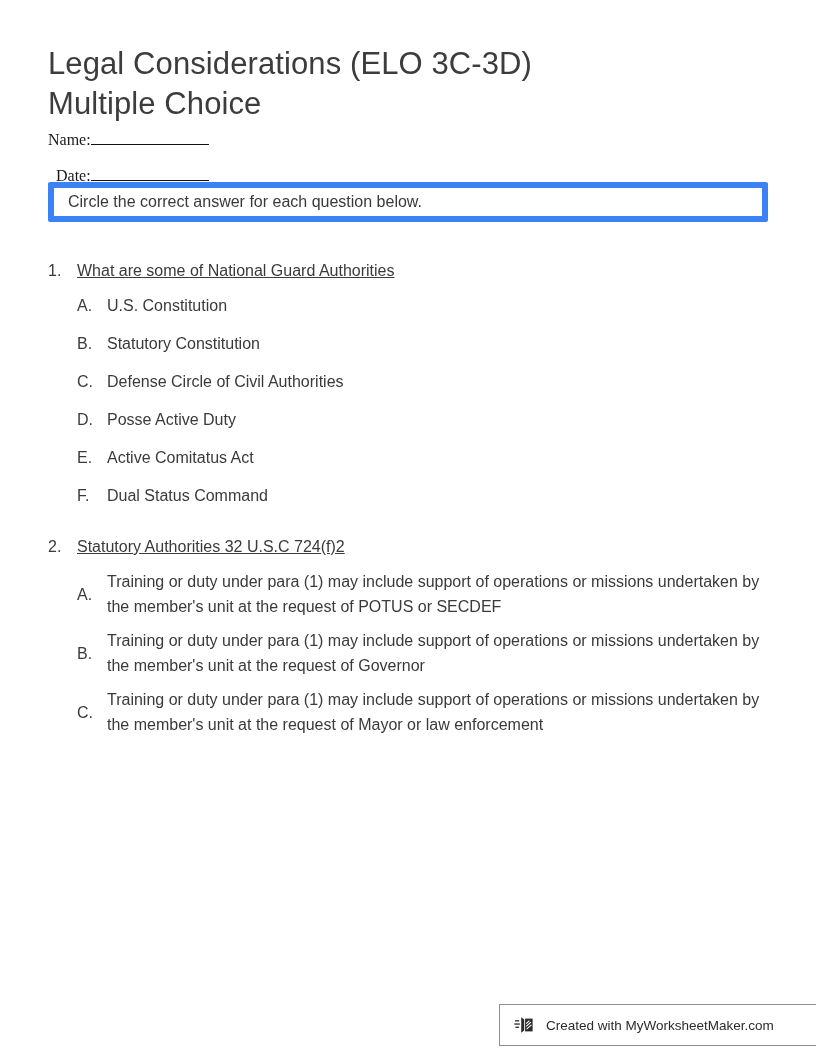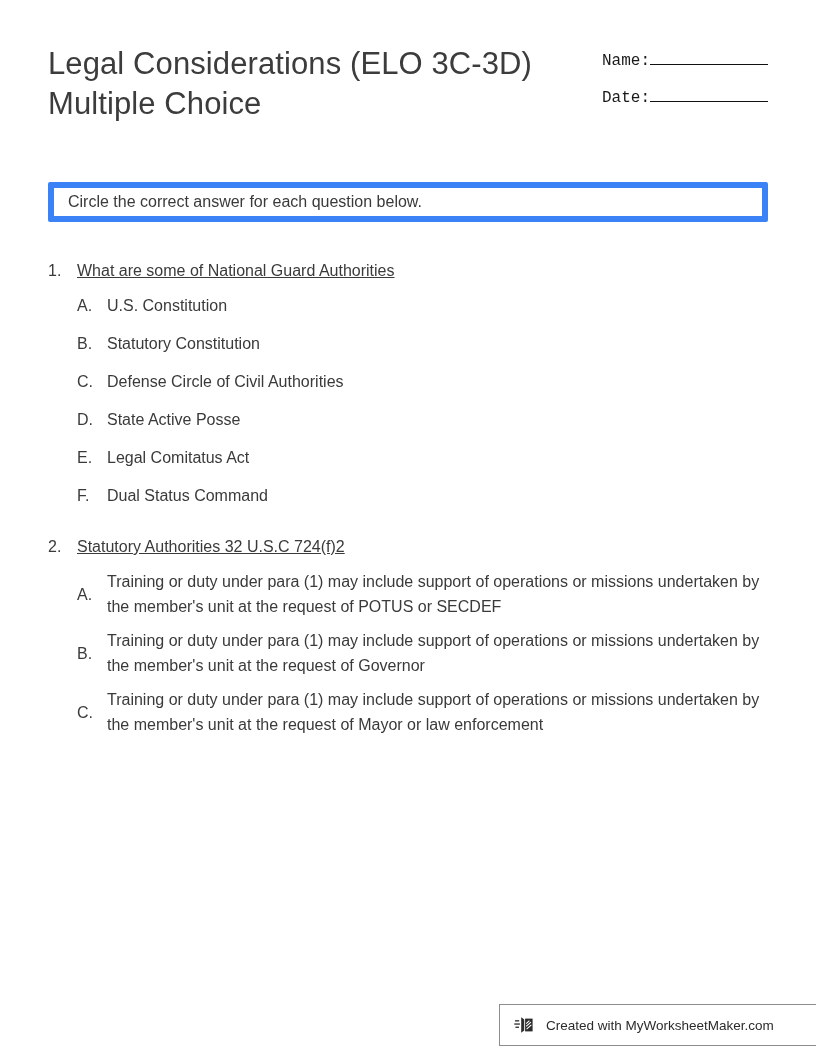--- a/index.html
+++ b/index.html
@@ -26,20 +26,21 @@
 
   
   .header {
     position: absolute;
     left: 48px;
     top: 44px;
     right: 48px;
     display: flex;
     align-items: flex-start;
     justify-content: space-between;
+    flex-direction: column;
   }
   .title {
     font-size: 31px;
     line-height: 40px;
     font-weight: 400;
     color: #3c3c3c;
     letter-spacing: 0.1px;
     max-width: 520px;
     white-space: pre-line;
   }
@@ -49,21 +50,20 @@
     font-size: 16px;
     color: #1a1a1a;
     display: flex;
     flex-direction: column;
     gap: 17px;
   }
   .nd-row {
     display: flex;
     align-items: baseline;
     justify-content: flex-end;
-    font-family: Liberation Mono, monospace;
   }
   .nd-label {
     white-space: nowrap;
   }
   .nd-line {
     display: inline-block;
     width: 118px;
     border-bottom: 1.6px solid #111111;
     height: 14px;
   }
@@ -213,25 +213,25 @@
         <div class="option">
           <span class="opt-label">B.</span>
           <span class="opt-text">Statutory Constitution</span>
         </div>
         <div class="option">
           <span class="opt-label">C.</span>
           <span class="opt-text">Defense Circle of Civil Authorities</span>
         </div>
         <div class="option">
           <span class="opt-label">D.</span>
-          <span class="opt-text">State Active Posse</span>
+          <span class="opt-text">Posse Active Duty</span>
         </div>
         <div class="option">
           <span class="opt-label">E.</span>
-          <span class="opt-text">Legal Comitatus Act</span>
+          <span class="opt-text">Active Comitatus Act</span>
         </div>
         <div class="option">
           <span class="opt-label">F.</span>
           <span class="opt-text">Dual Status Command</span>
         </div>
       </div>
     </div>
 
     <div class="question question-2">
       <div class="q-stem">

